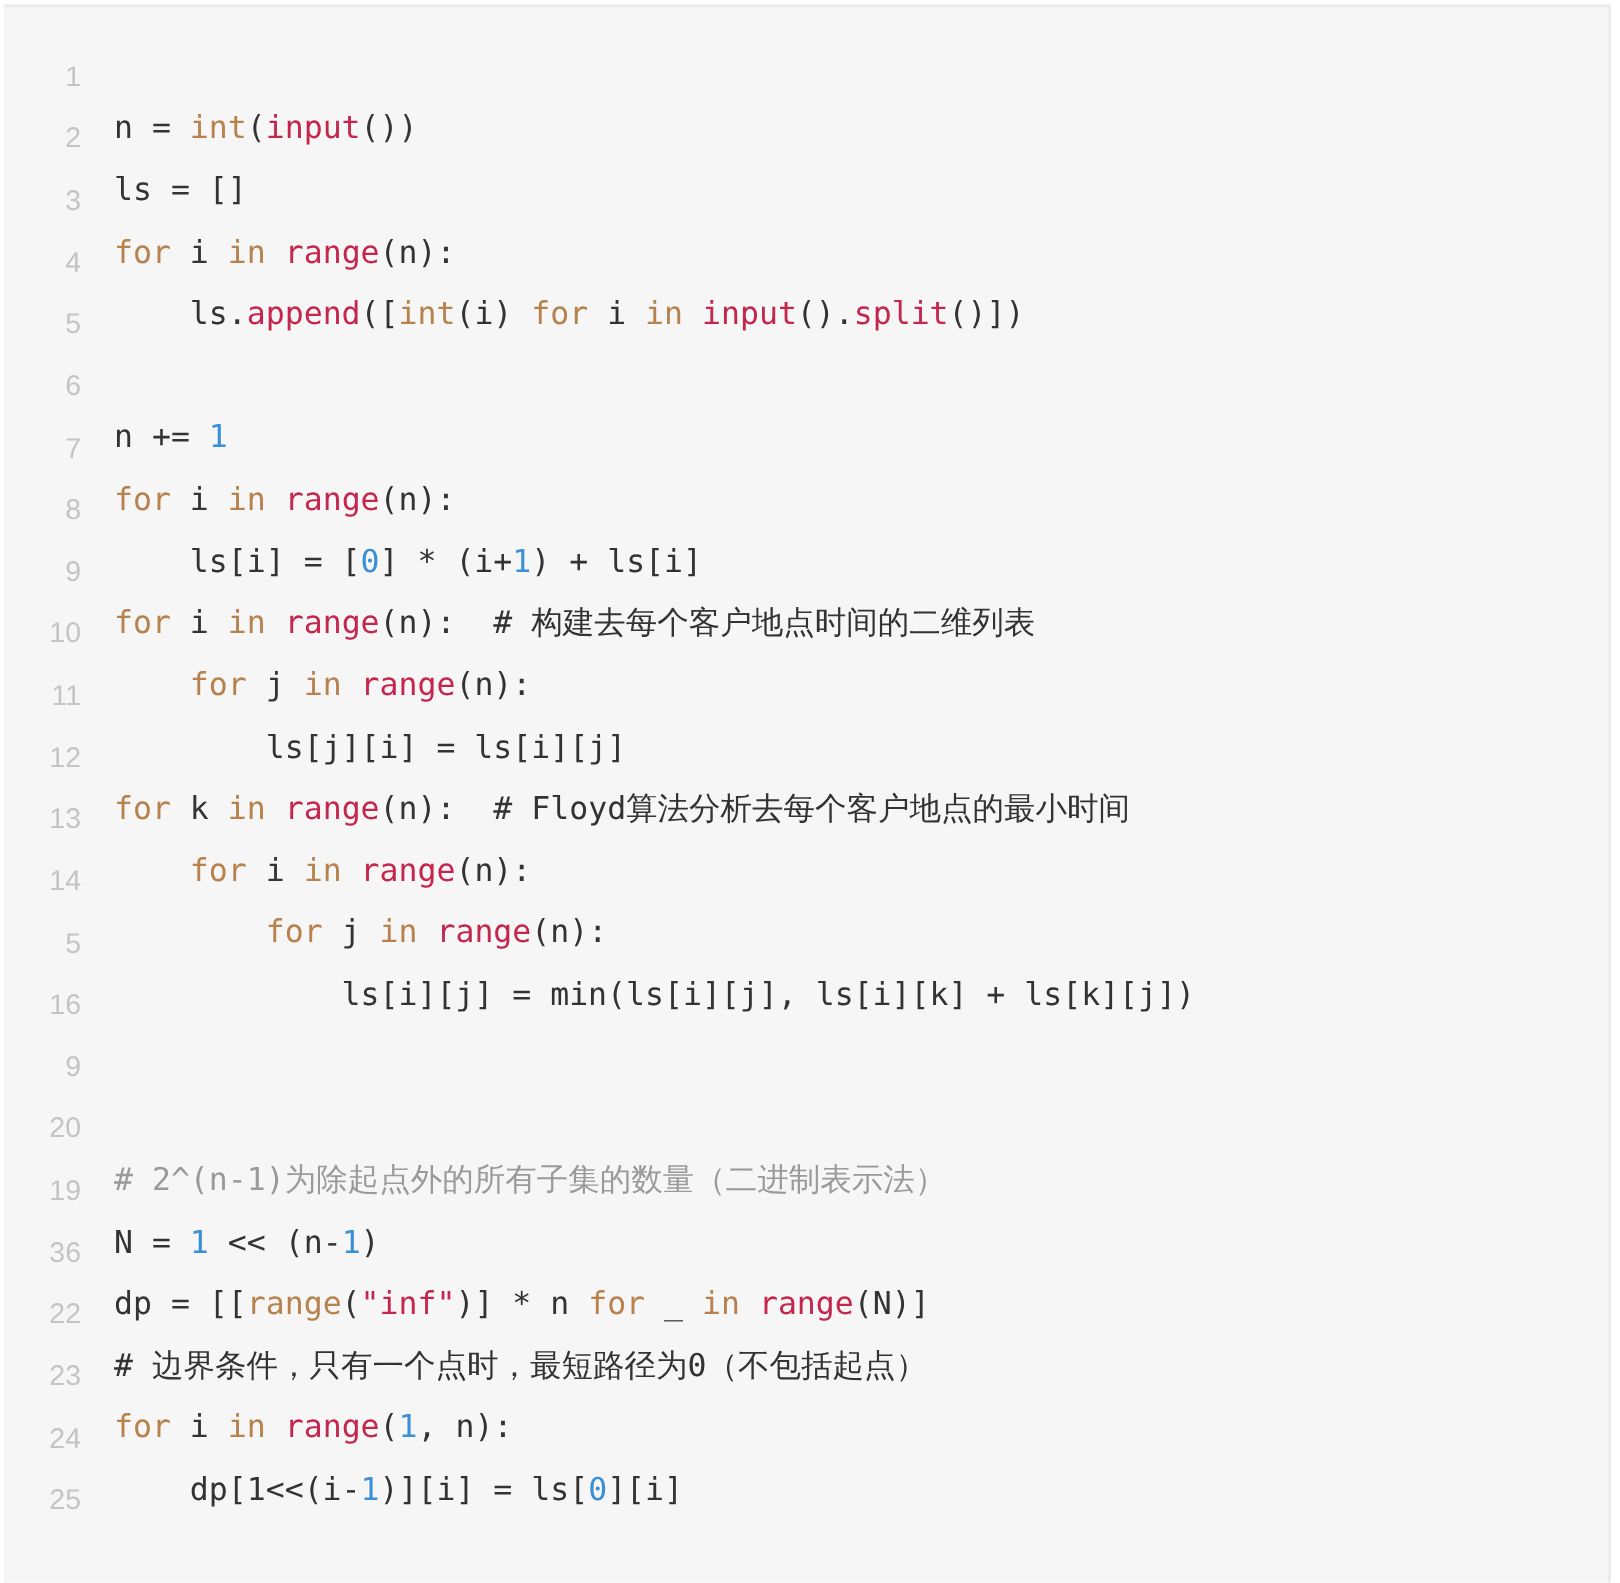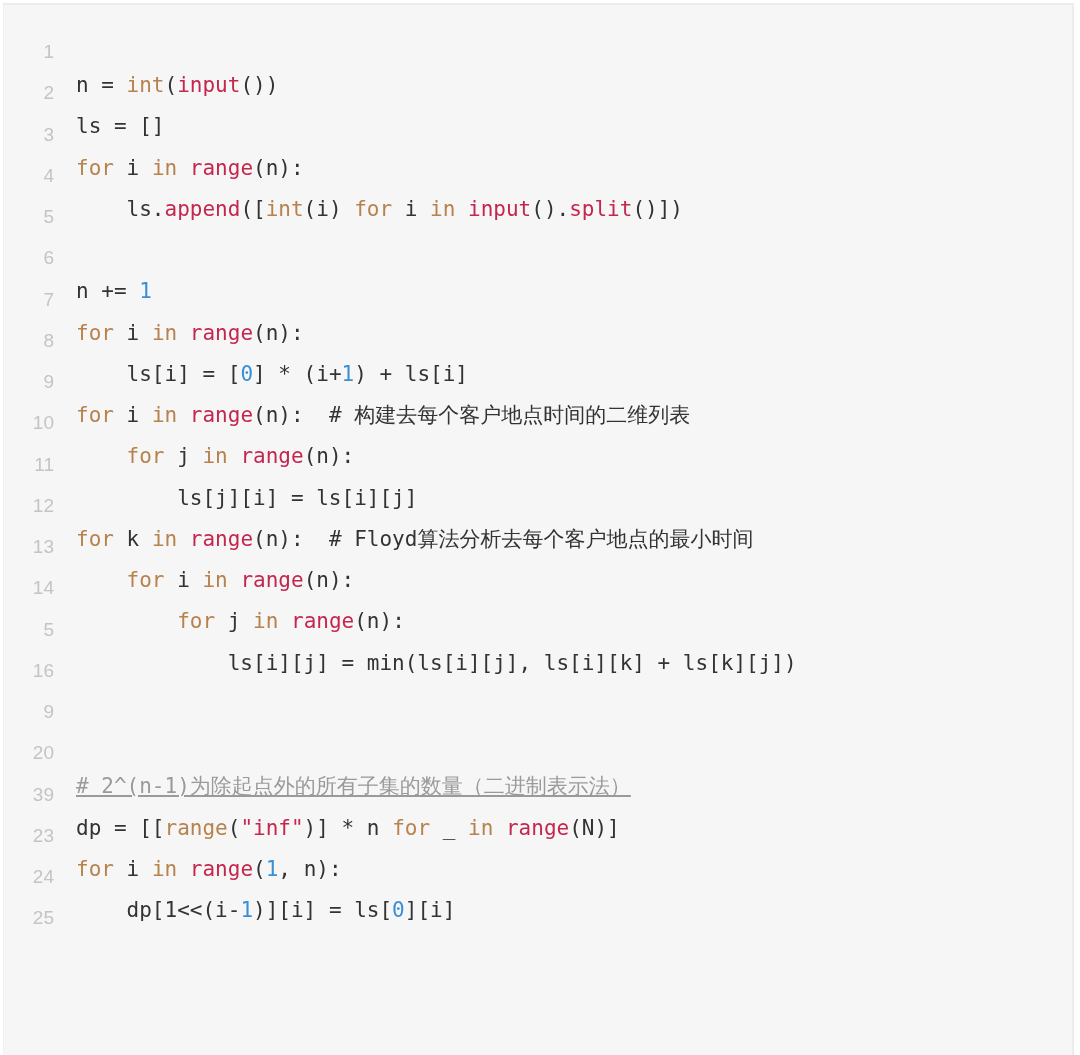--- a/index.html
+++ b/index.html
@@ -21,21 +21,21 @@
   .ln {
     position: absolute; left: 0; width: 50px; text-align: right;
     color: #c4c4c4; font-size: 19px;
     font-family: "Liberation Sans", "DejaVu Sans", sans-serif;
   }
   .code { position: absolute; left: 72px; margin-top: 34px; }
   .kw { color: #b7824d; }
   .fn { color: #c5264d; }
   .num { color: #3a8fd6; }
   .str { color: #c5264d; }
-  .cm { color: #9a9a9a; text-decoration: underline; }
+  .cm { color: #9a9a9a; }
 </style>
 </head>
 <body>
 
 <div class="code-block">
   <div class="lines" id="lines">
       <div class="line"><span class="ln">1</span><span class="code"><span>n = </span><span class="kw">int</span><span>(</span><span class="fn">input</span><span>())</span></span></div>
       <div class="line"><span class="ln">2</span><span class="code"><span>ls = []</span></span></div>
       <div class="line"><span class="ln">3</span><span class="code"><span class="kw">for</span><span> i </span><span class="kw">in</span><span> </span><span class="fn">range</span><span>(n):</span></span></div>
       <div class="line"><span class="ln">4</span><span class="code"><span>    ls.</span><span class="fn">append</span><span>([</span><span class="kw">int</span><span>(i) </span><span class="kw">for</span><span> i </span><span class="kw">in</span><span> </span><span class="fn">input</span><span>().</span><span class="fn">split</span><span>()])</span></span></div>
@@ -46,18 +46,20 @@
       <div class="line"><span class="ln">9</span><span class="code"><span class="kw">for</span><span> i </span><span class="kw">in</span><span> </span><span class="fn">range</span><span>(n):  # 构建去每个客户地点时间的二维列表</span></span></div>
       <div class="line"><span class="ln">10</span><span class="code"><span>    </span><span class="kw">for</span><span> j </span><span class="kw">in</span><span> </span><span class="fn">range</span><span>(n):</span></span></div>
       <div class="line"><span class="ln">11</span><span class="code"><span>        ls[j][i] = ls[i][j]</span></span></div>
       <div class="line"><span class="ln">12</span><span class="code"><span class="kw">for</span><span> k </span><span class="kw">in</span><span> </span><span class="fn">range</span><span>(n):  # Floyd算法分析去每个客户地点的最小时间</span></span></div>
       <div class="line"><span class="ln">13</span><span class="code"><span>    </span><span class="kw">for</span><span> i </span><span class="kw">in</span><span> </span><span class="fn">range</span><span>(n):</span></span></div>
       <div class="line"><span class="ln">14</span><span class="code"><span>        </span><span class="kw">for</span><span> j </span><span class="kw">in</span><span> </span><span class="fn">range</span><span>(n):</span></span></div>
       <div class="line"><span class="ln">5</span><span class="code"><span>            ls[i][j] = min(ls[i][j], ls[i][k] + ls[k][j])</span></span></div>
       <div class="line"><span class="ln">16</span><span class="code"></span></div>
       <div class="line"><span class="ln">9</span><span class="code"></span></div>
       <div class="line"><span class="ln">20</span><span class="code"><span class="cm"># 2^(n-1)为除起点外的所有子集的数量（二进制表示法）</span></span></div>
-      <div class="line"><span class="ln">39</span><span class="code"><span>dp = [[</span><span class="kw">range</span><span>(</span><span class="str">"inf"</span><span>)] * n </span><span class="kw">for</span><span> _ </span><span class="kw">in</span><span> </span><span class="fn">range</span><span>(N)]</span></span></div>
+      <div class="line"><span class="ln">19</span><span class="code"><span>N = </span><span class="num">1</span><span> &lt;&lt; (n-</span><span class="num">1</span><span>)</span></span></div>
+      <div class="line"><span class="ln">36</span><span class="code"><span>dp = [[</span><span class="kw">range</span><span>(</span><span class="str">"inf"</span><span>)] * n </span><span class="kw">for</span><span> _ </span><span class="kw">in</span><span> </span><span class="fn">range</span><span>(N)]</span></span></div>
+      <div class="line"><span class="ln">22</span><span class="code"><span># 边界条件，只有一个点时，最短路径为0（不包括起点）</span></span></div>
       <div class="line"><span class="ln">23</span><span class="code"><span class="kw">for</span><span> i </span><span class="kw">in</span><span> </span><span class="fn">range</span><span>(</span><span class="num">1</span><span>, n):</span></span></div>
       <div class="line"><span class="ln">24</span><span class="code"><span>    dp[1&lt;&lt;(i-</span><span class="num">1</span><span>)][i] = ls[</span><span class="num">0</span><span>][i]</span></span></div>
       <div class="line"><span class="ln">25</span><span class="code"></span></div>
     </div>
 </div>
 
 </body></html>

